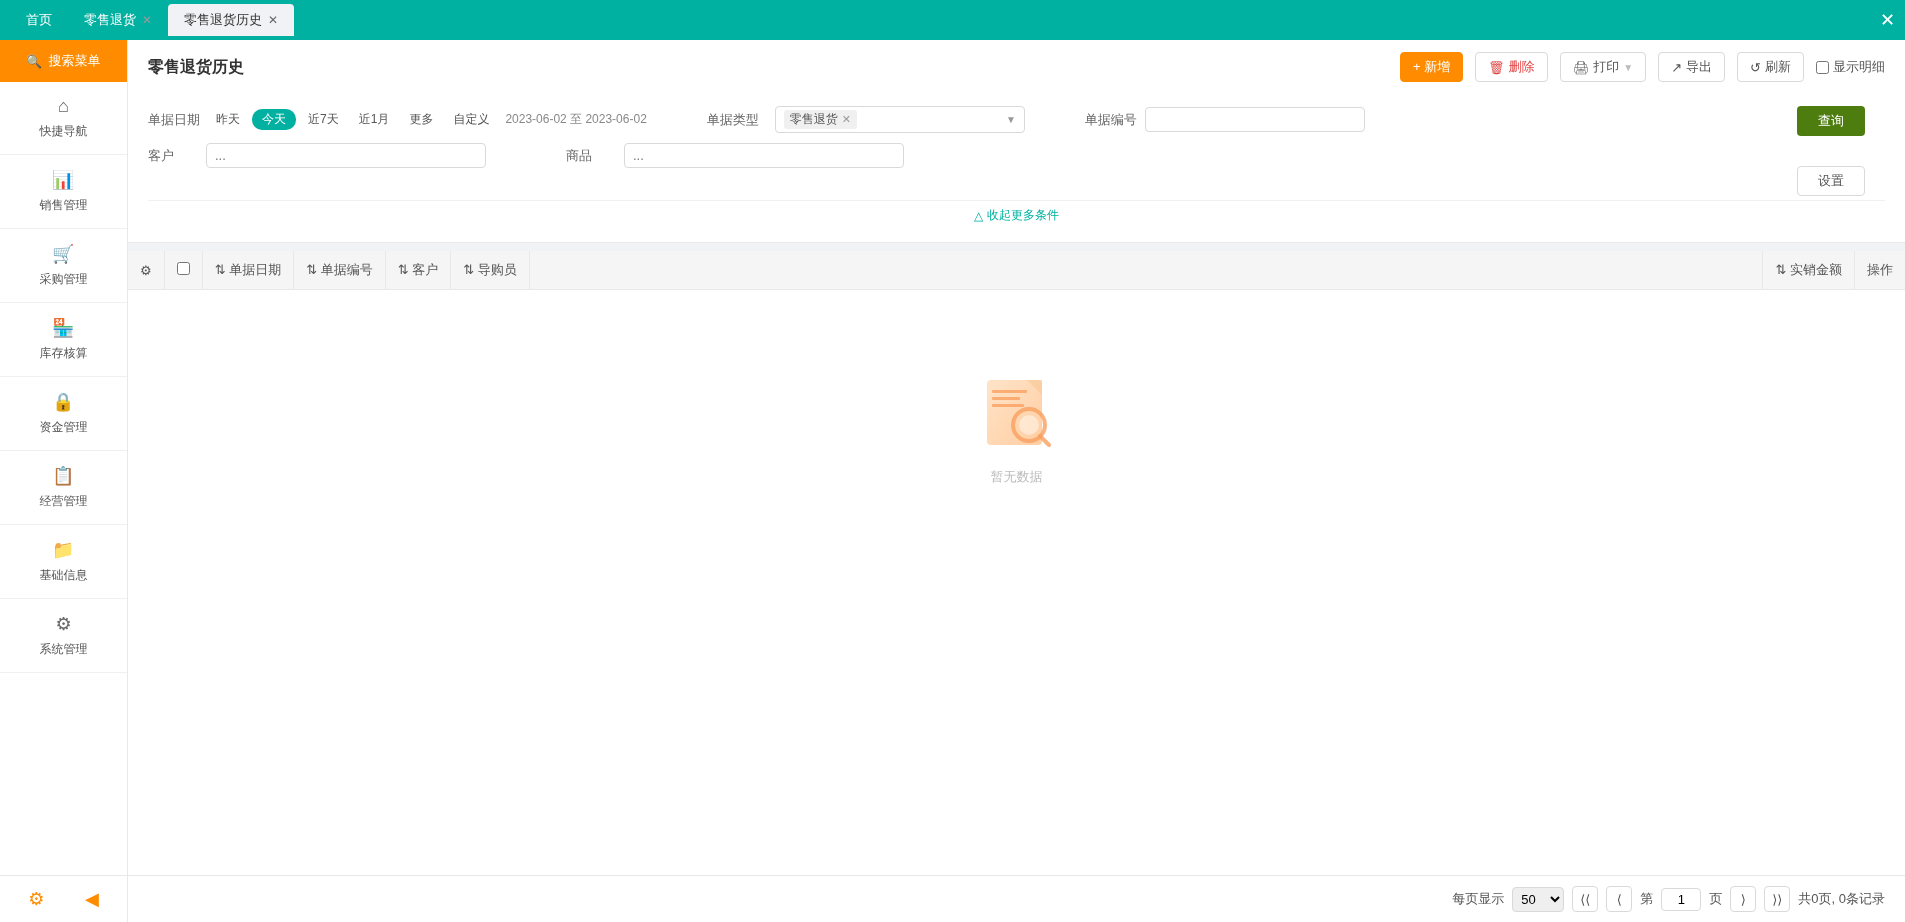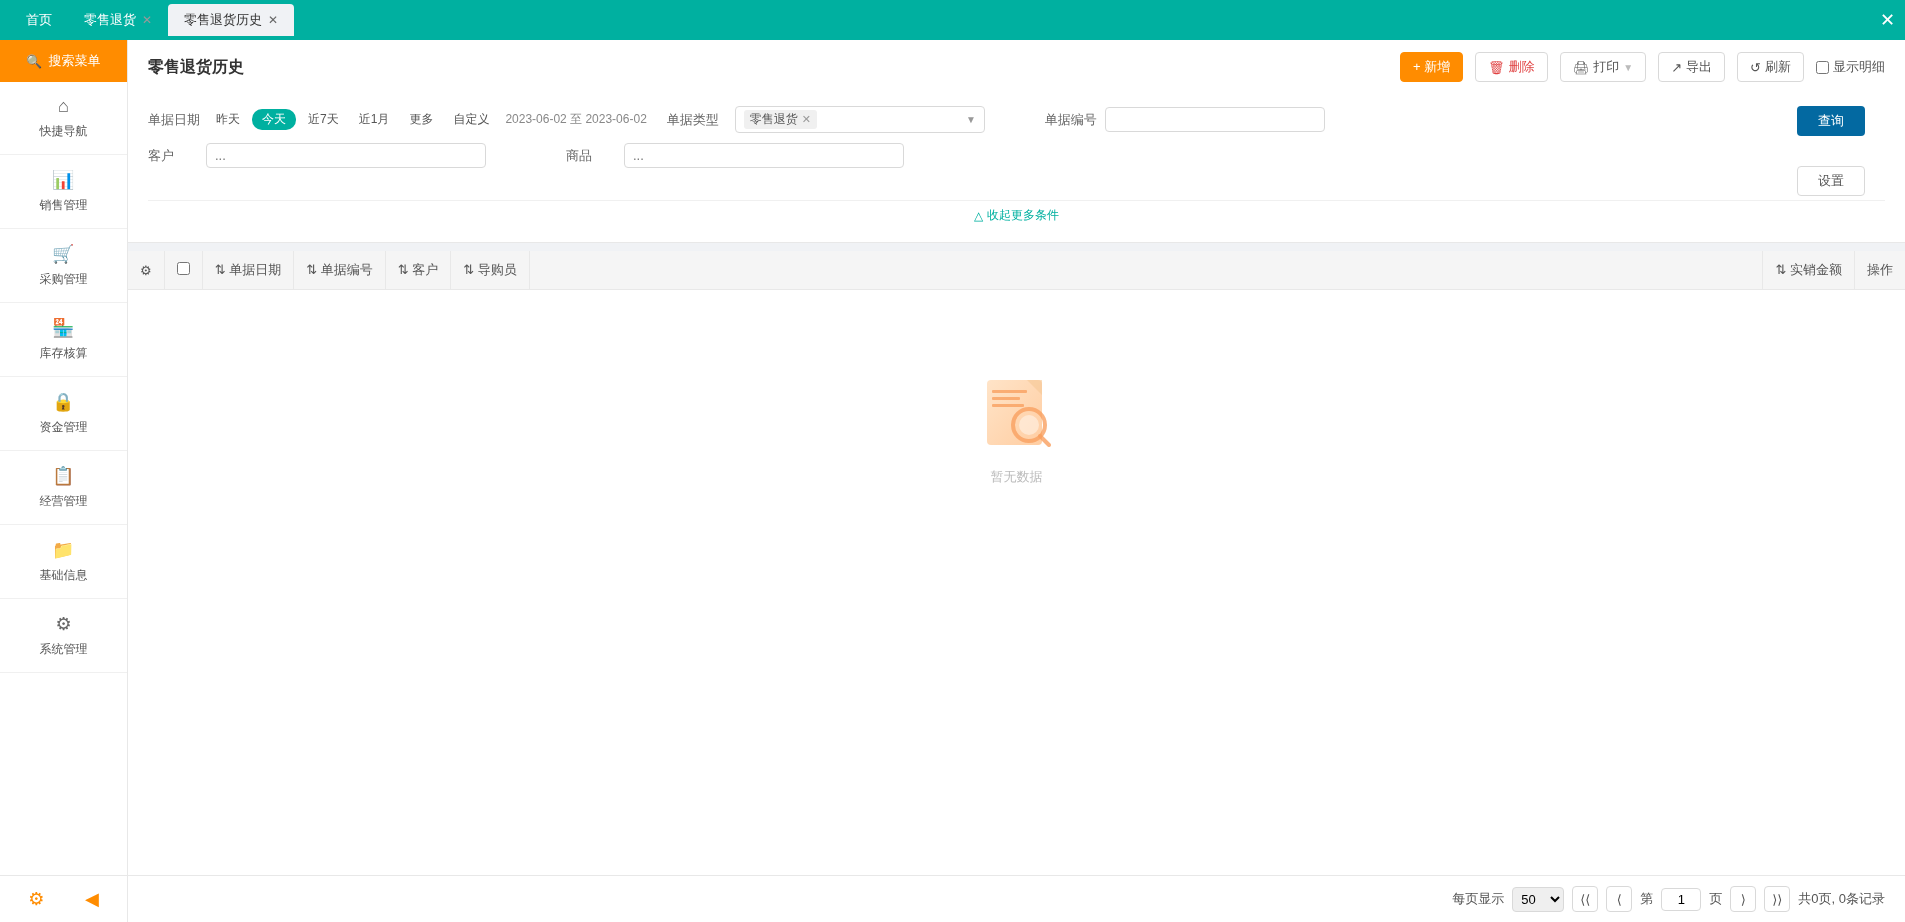--- a/index.html
+++ b/index.html
@@ -248,21 +248,21 @@
 
     
     .query-settings {
       display: flex;
       flex-direction: column;
       gap: 6px;
       margin-left: auto;
       padding-right: 20px;
     }
     .btn-query {
-      background: #0369a1;
+      background: #4d7c0f;
       color: #fff;
       border: none;
       border-radius: 4px;
       padding: 6px 20px;
       cursor: pointer;
       font-size: 13px;
     }
     .btn-settings {
       background: #fff;
       color: #555;
@@ -463,21 +463,21 @@
                   <button class="date-btn">昨天</button>
                   <button class="date-btn active">今天</button>
                   <button class="date-btn">近7天</button>
                   <button class="date-btn">近1月</button>
                   <button class="date-btn">更多</button>
                   <button class="date-btn">自定义</button>
                 </div>
                 <span class="date-range">2023-06-02 至 2023-06-02</span>
               </div>
 
-              <div class="filter-item" style="gap:16px;">
+              <div class="filter-item" style="margin-left:40px;gap:16px;">
                 <span class="filter-label">单据类型</span>
                 <div class="select-tag-wrapper">
                   <span class="select-tag">
                     <span>零售退货</span>
                     <span class="remove">✕</span>
                   </span>
                   <span style="flex:1"></span>
                   <span class="select-chevron">▼</span>
                 </div>
               </div>

